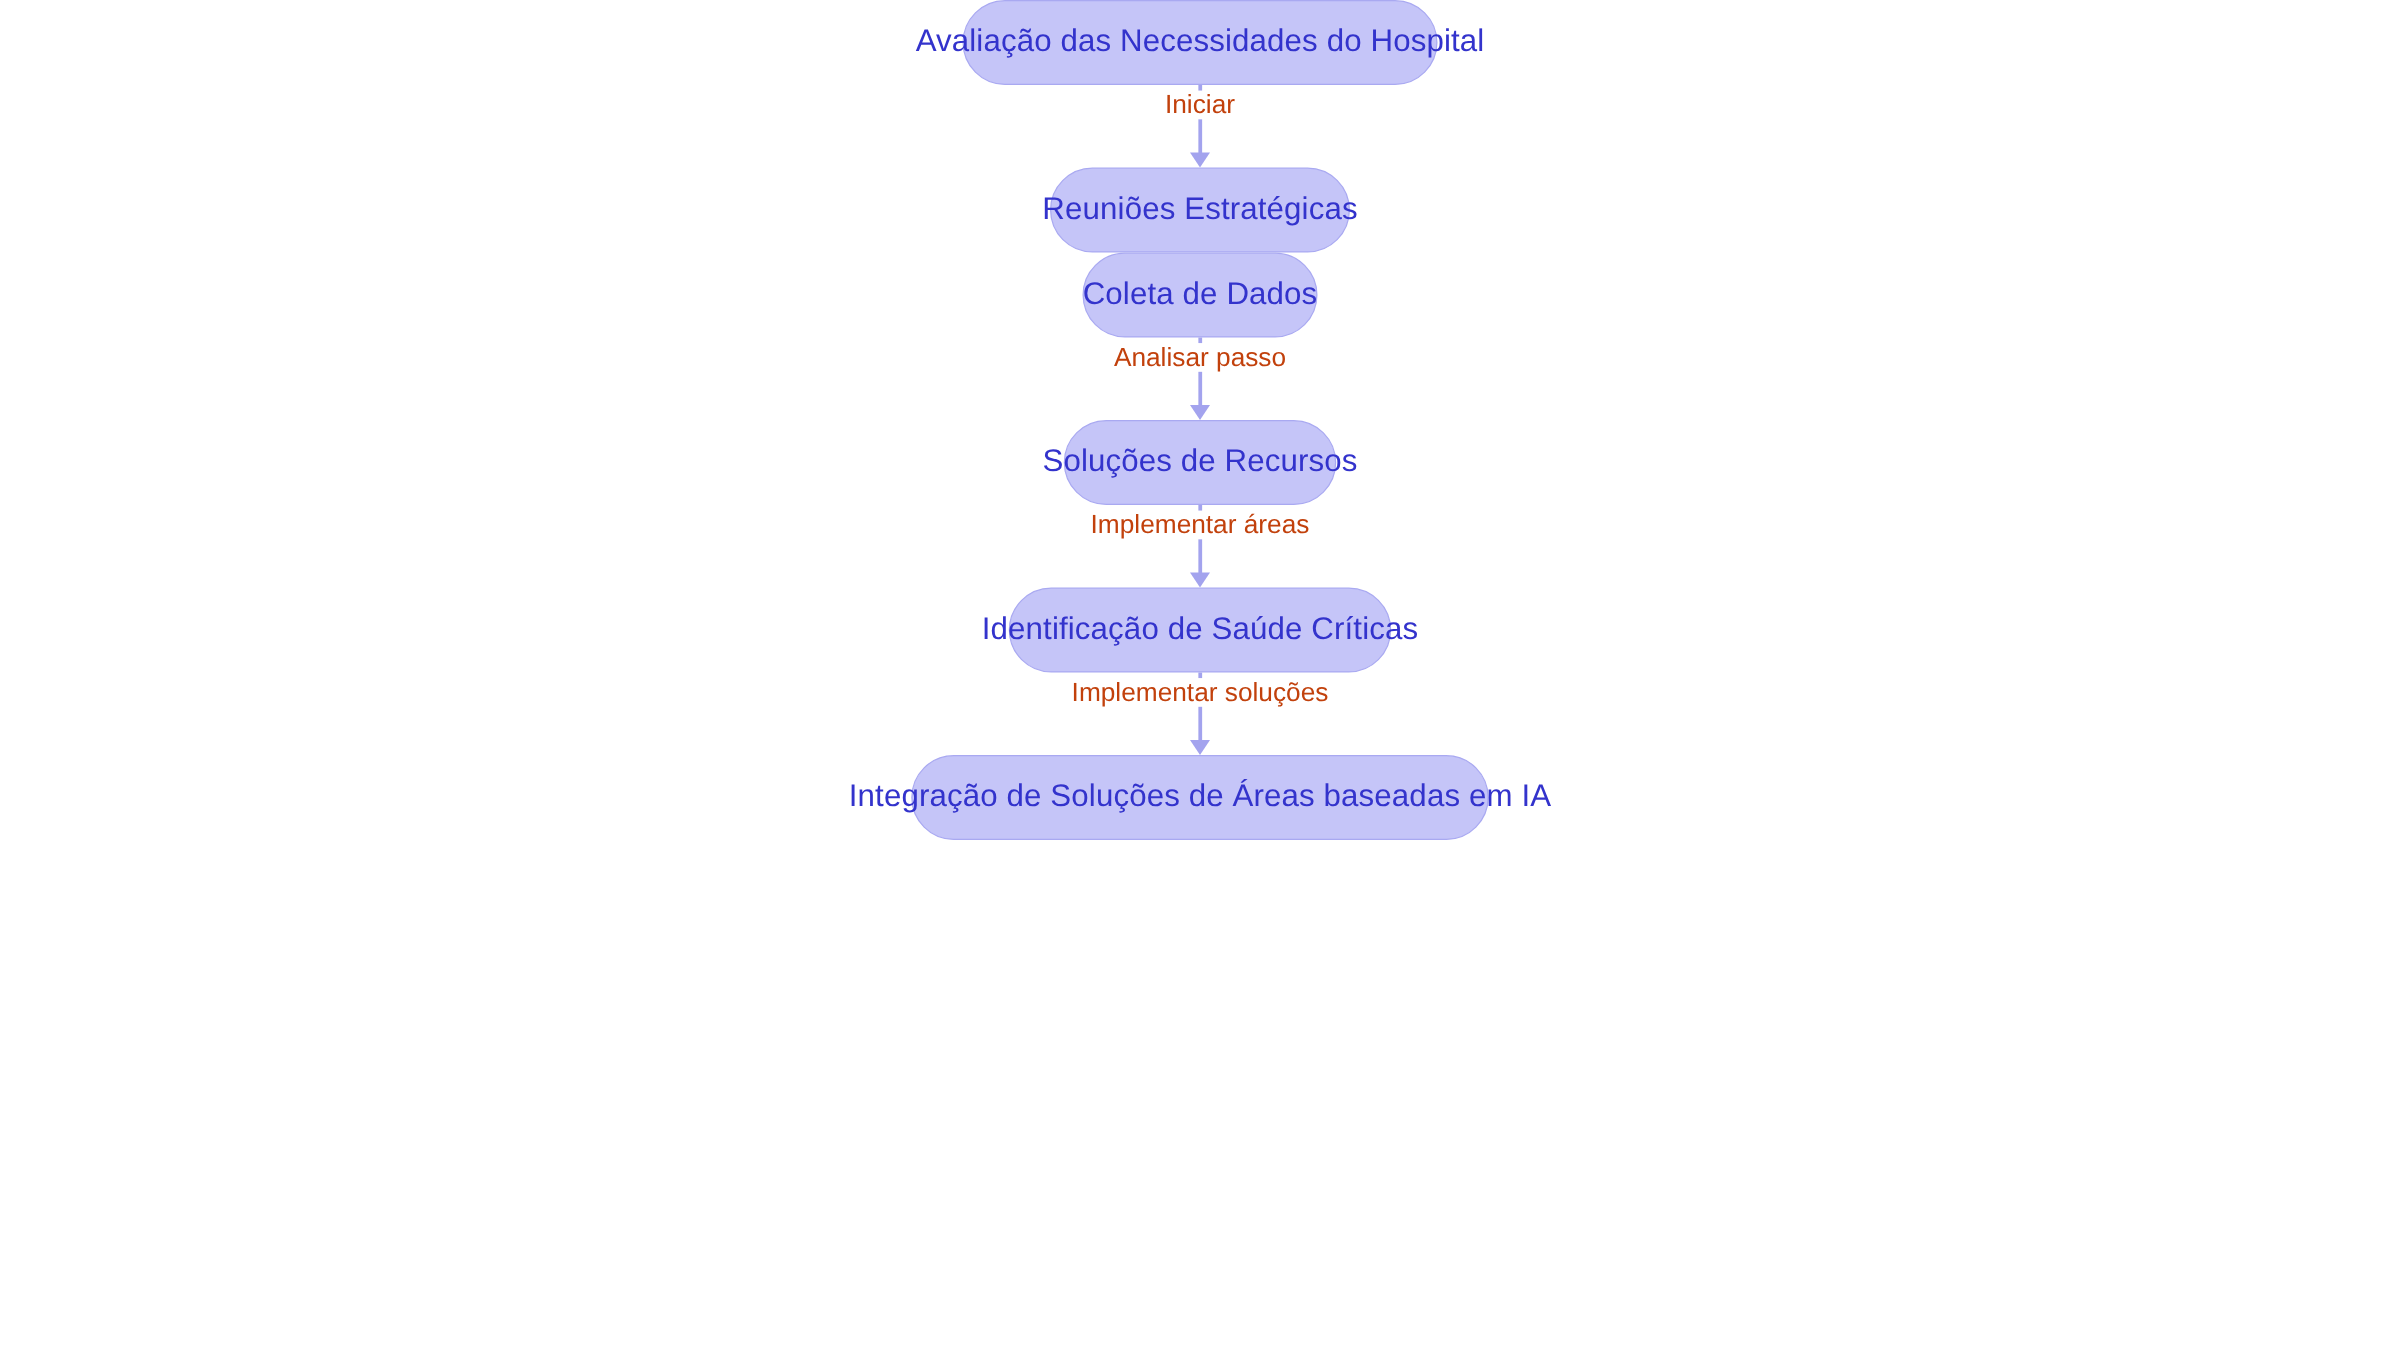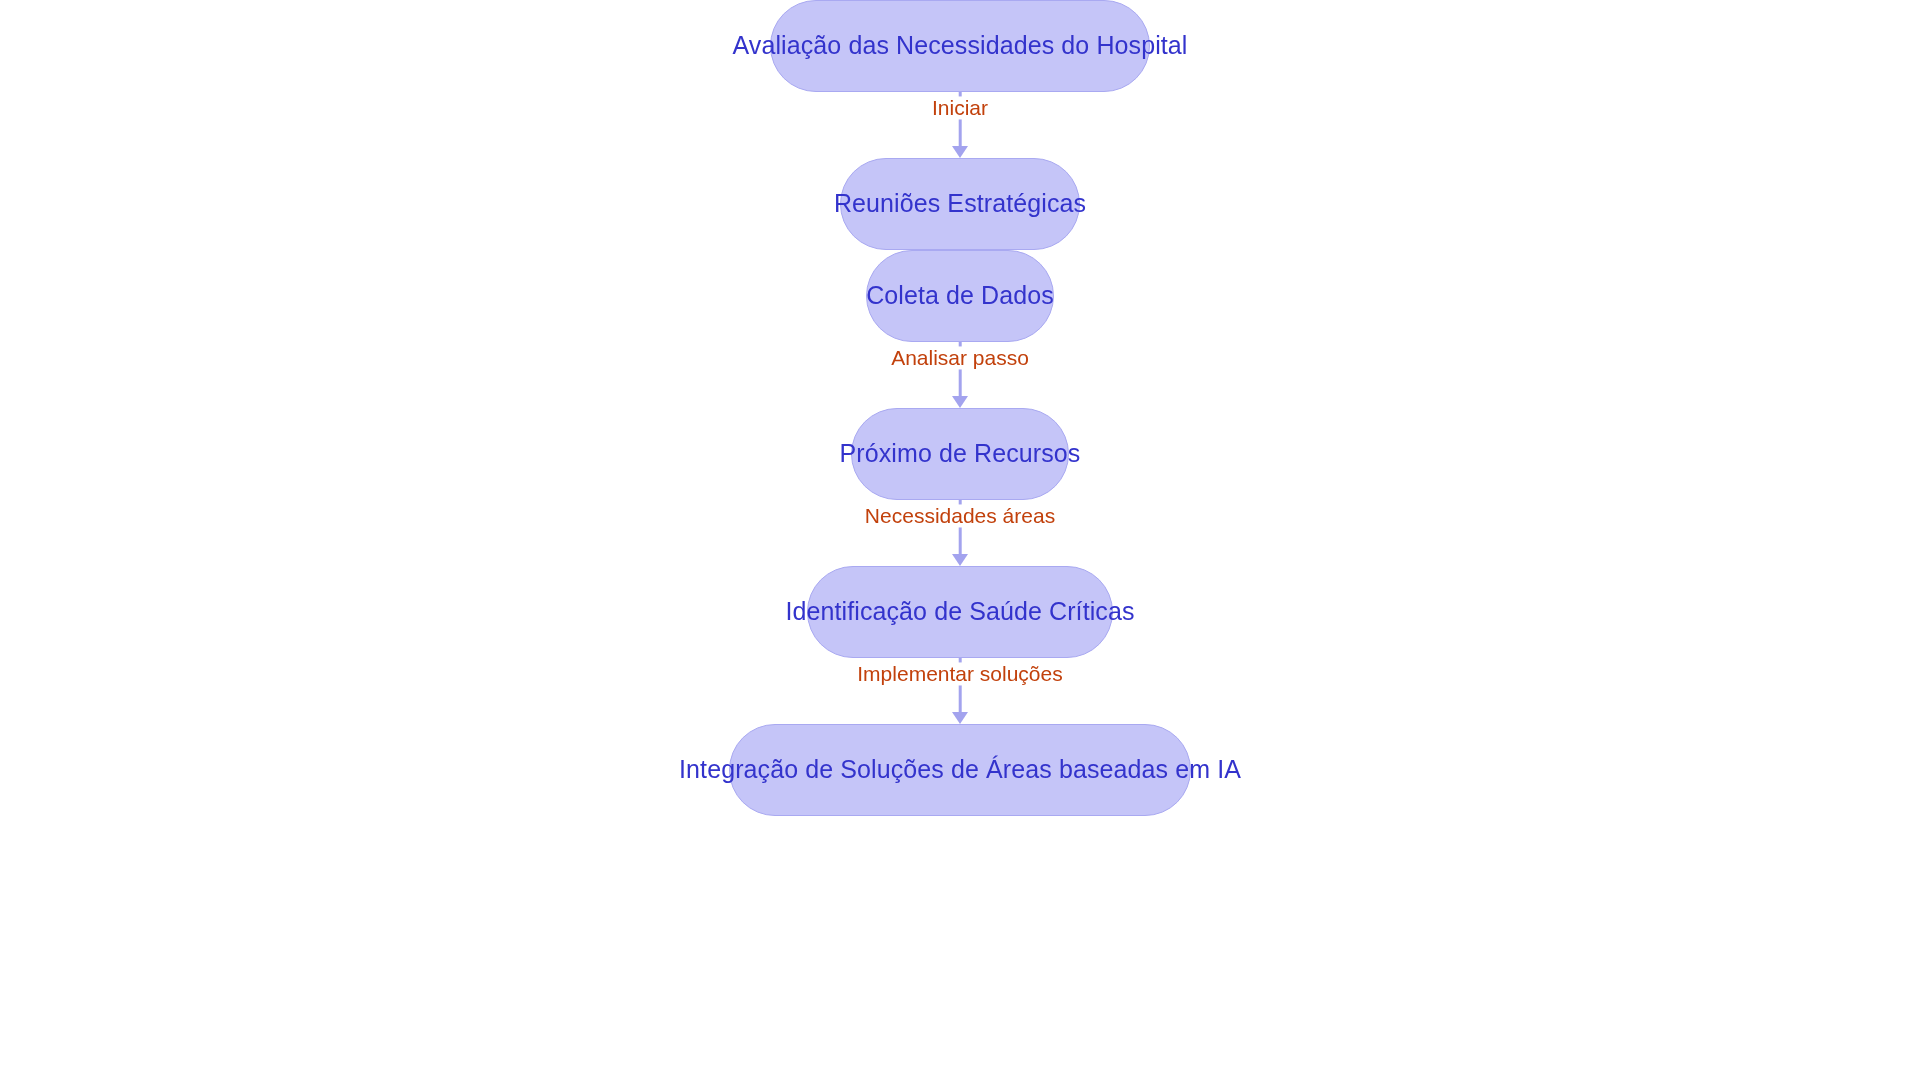--- a/index.html
+++ b/index.html
@@ -33,21 +33,21 @@
     align-items: center;
     justify-content: flex-start;
   }
 
   
   .node {
     box-sizing: border-box;
     background: #c5c5f8;
     border: 1.6px solid #a9a9f1;
     border-radius: 46px;
-    height: 92px;
+    height: 68px;
     display: flex;
     align-items: center;
     justify-content: center;
     padding: 4px 34px;
     flex: 0 0 auto;
   }
   .node-label {
     color: #3333cc;
     font-size: 25px;
     line-height: 1.1;
@@ -137,27 +137,27 @@
       <span class="node-label">Coleta de Dados</span>
     </div>
 
     <div class="connector">
       <span class="line"></span>
       <span class="arrowhead"></span>
       <span class="edge-label">Analisar passo</span>
     </div>
 
     <div class="node w4">
-      <span class="node-label">Próximo de Recursos</span>
+      <span class="node-label">Soluções de Recursos</span>
     </div>
 
     <div class="connector">
       <span class="line"></span>
       <span class="arrowhead"></span>
-      <span class="edge-label">Necessidades áreas</span>
+      <span class="edge-label">Implementar áreas</span>
     </div>
 
     <div class="node w5">
       <span class="node-label">Identificação de Saúde Críticas</span>
     </div>
 
     <div class="connector">
       <span class="line"></span>
       <span class="arrowhead"></span>
       <span class="edge-label">Implementar soluções</span>

